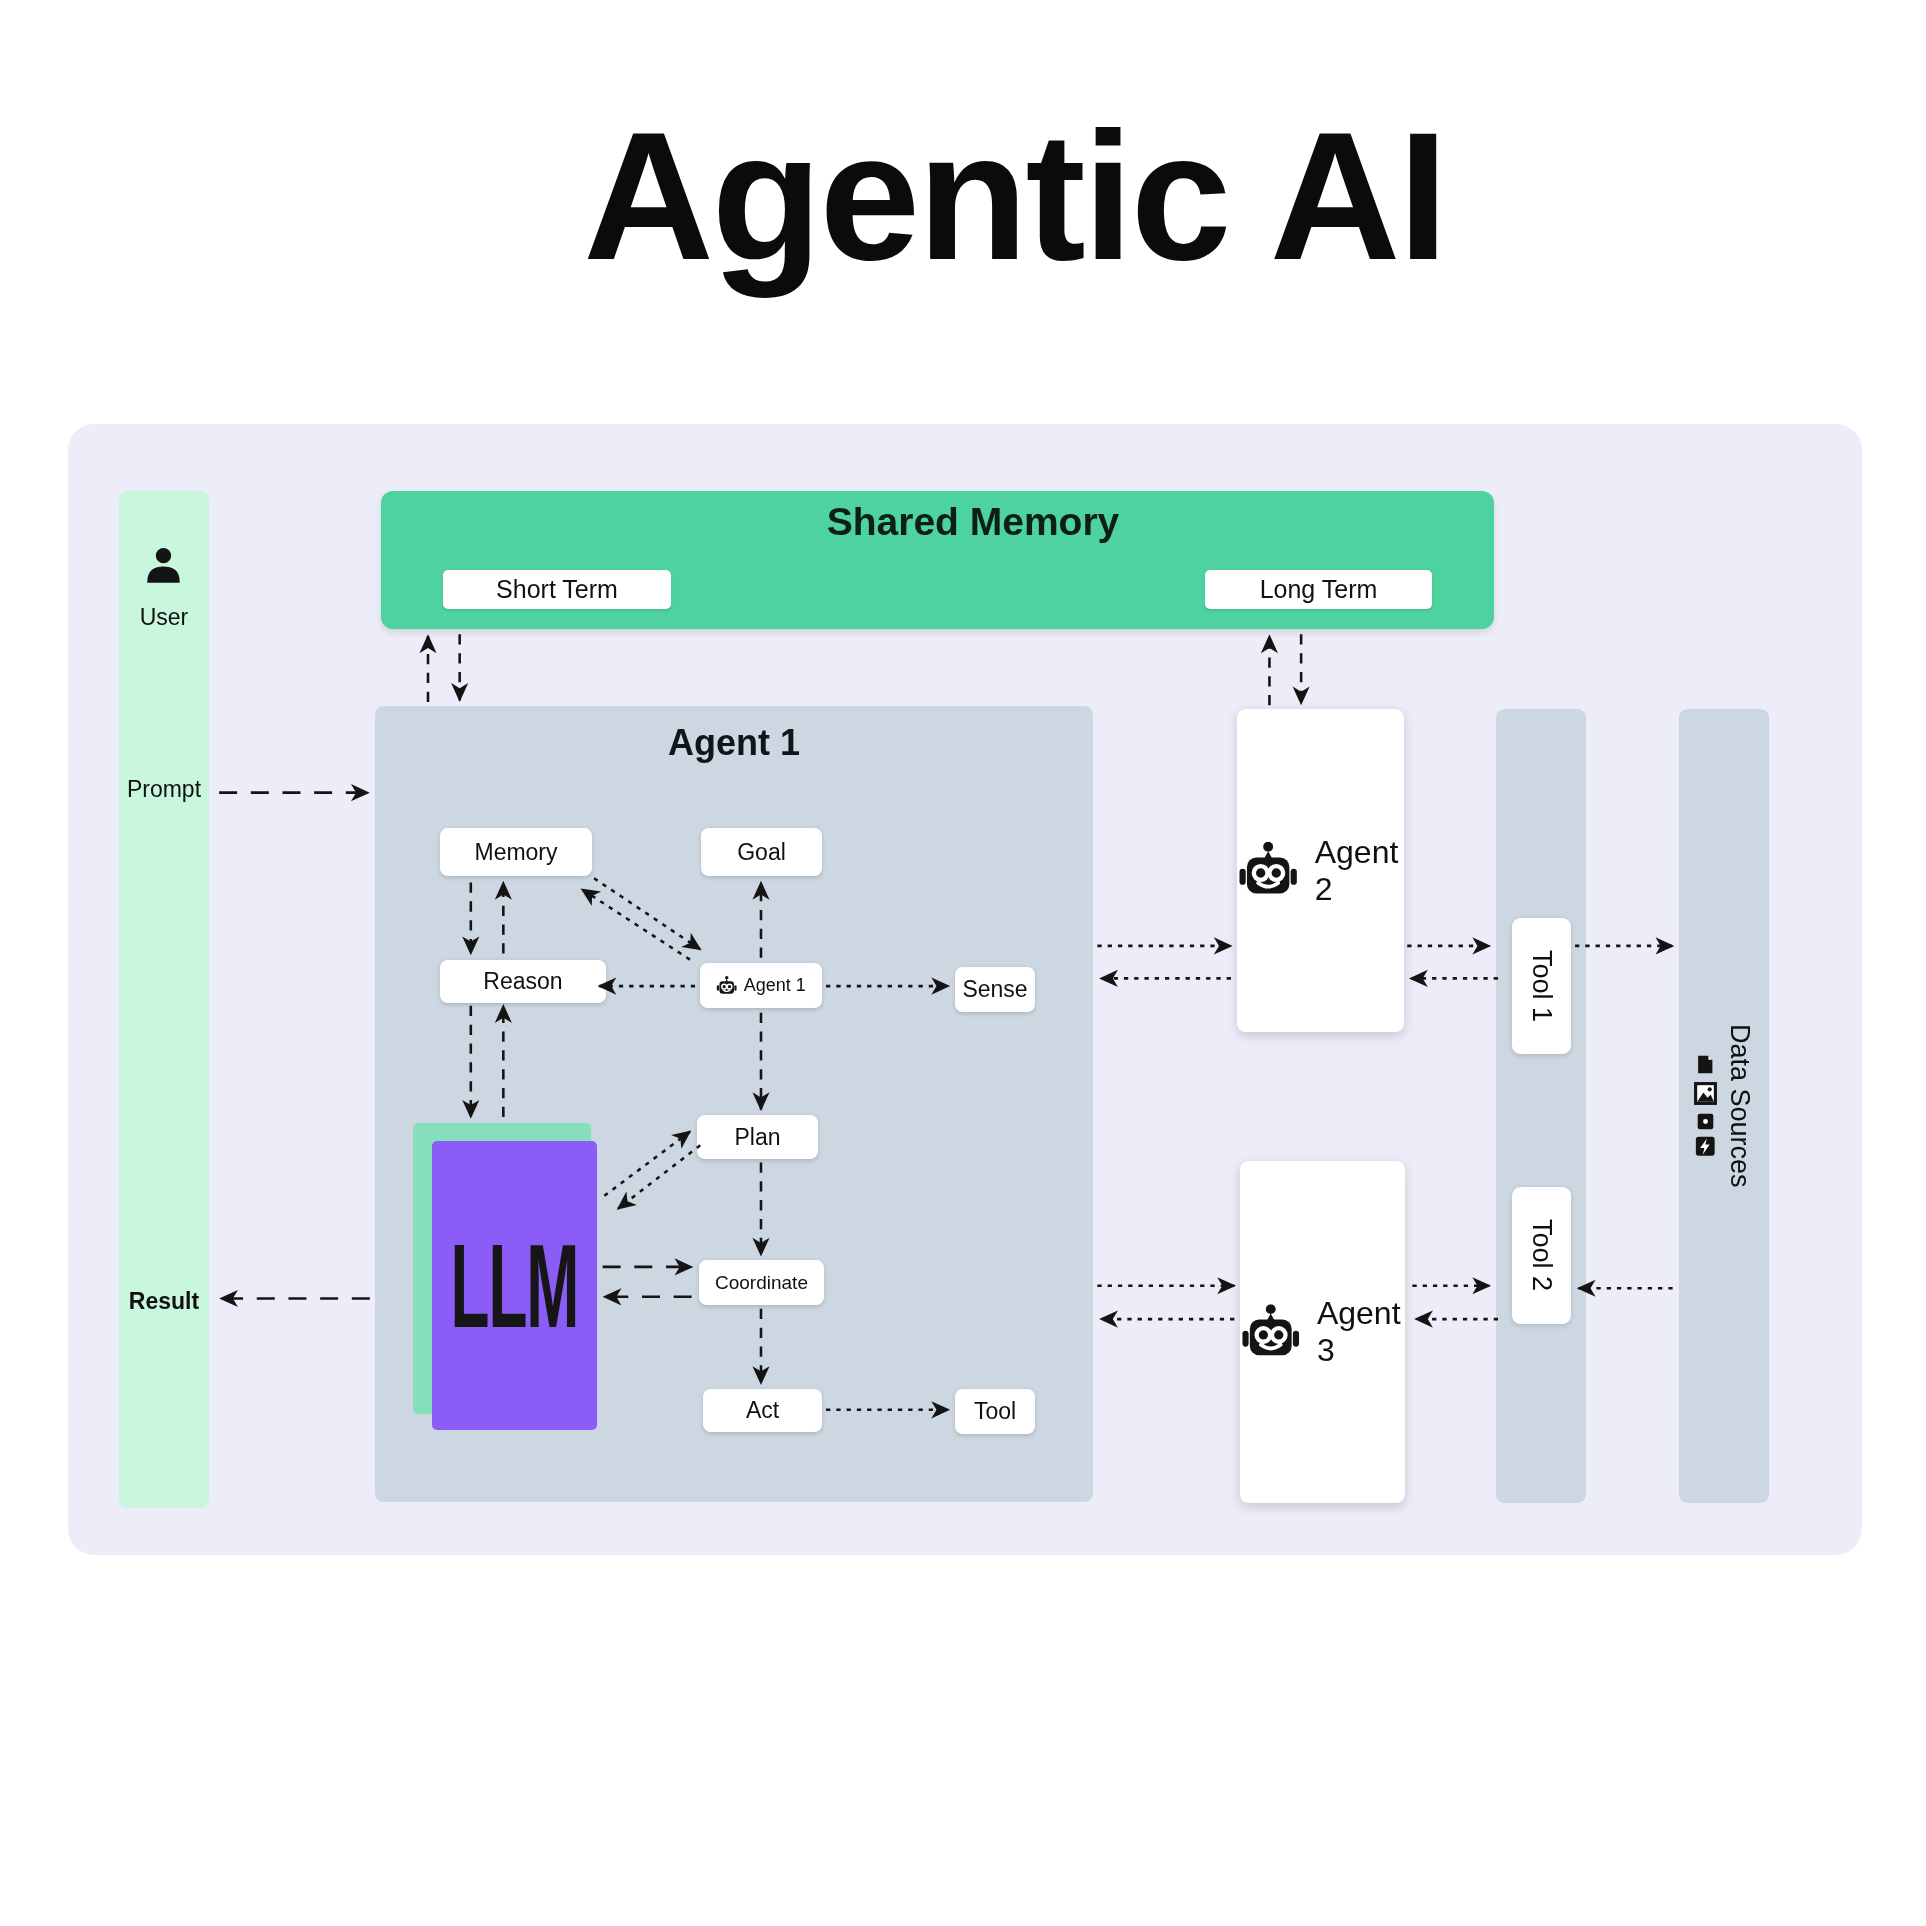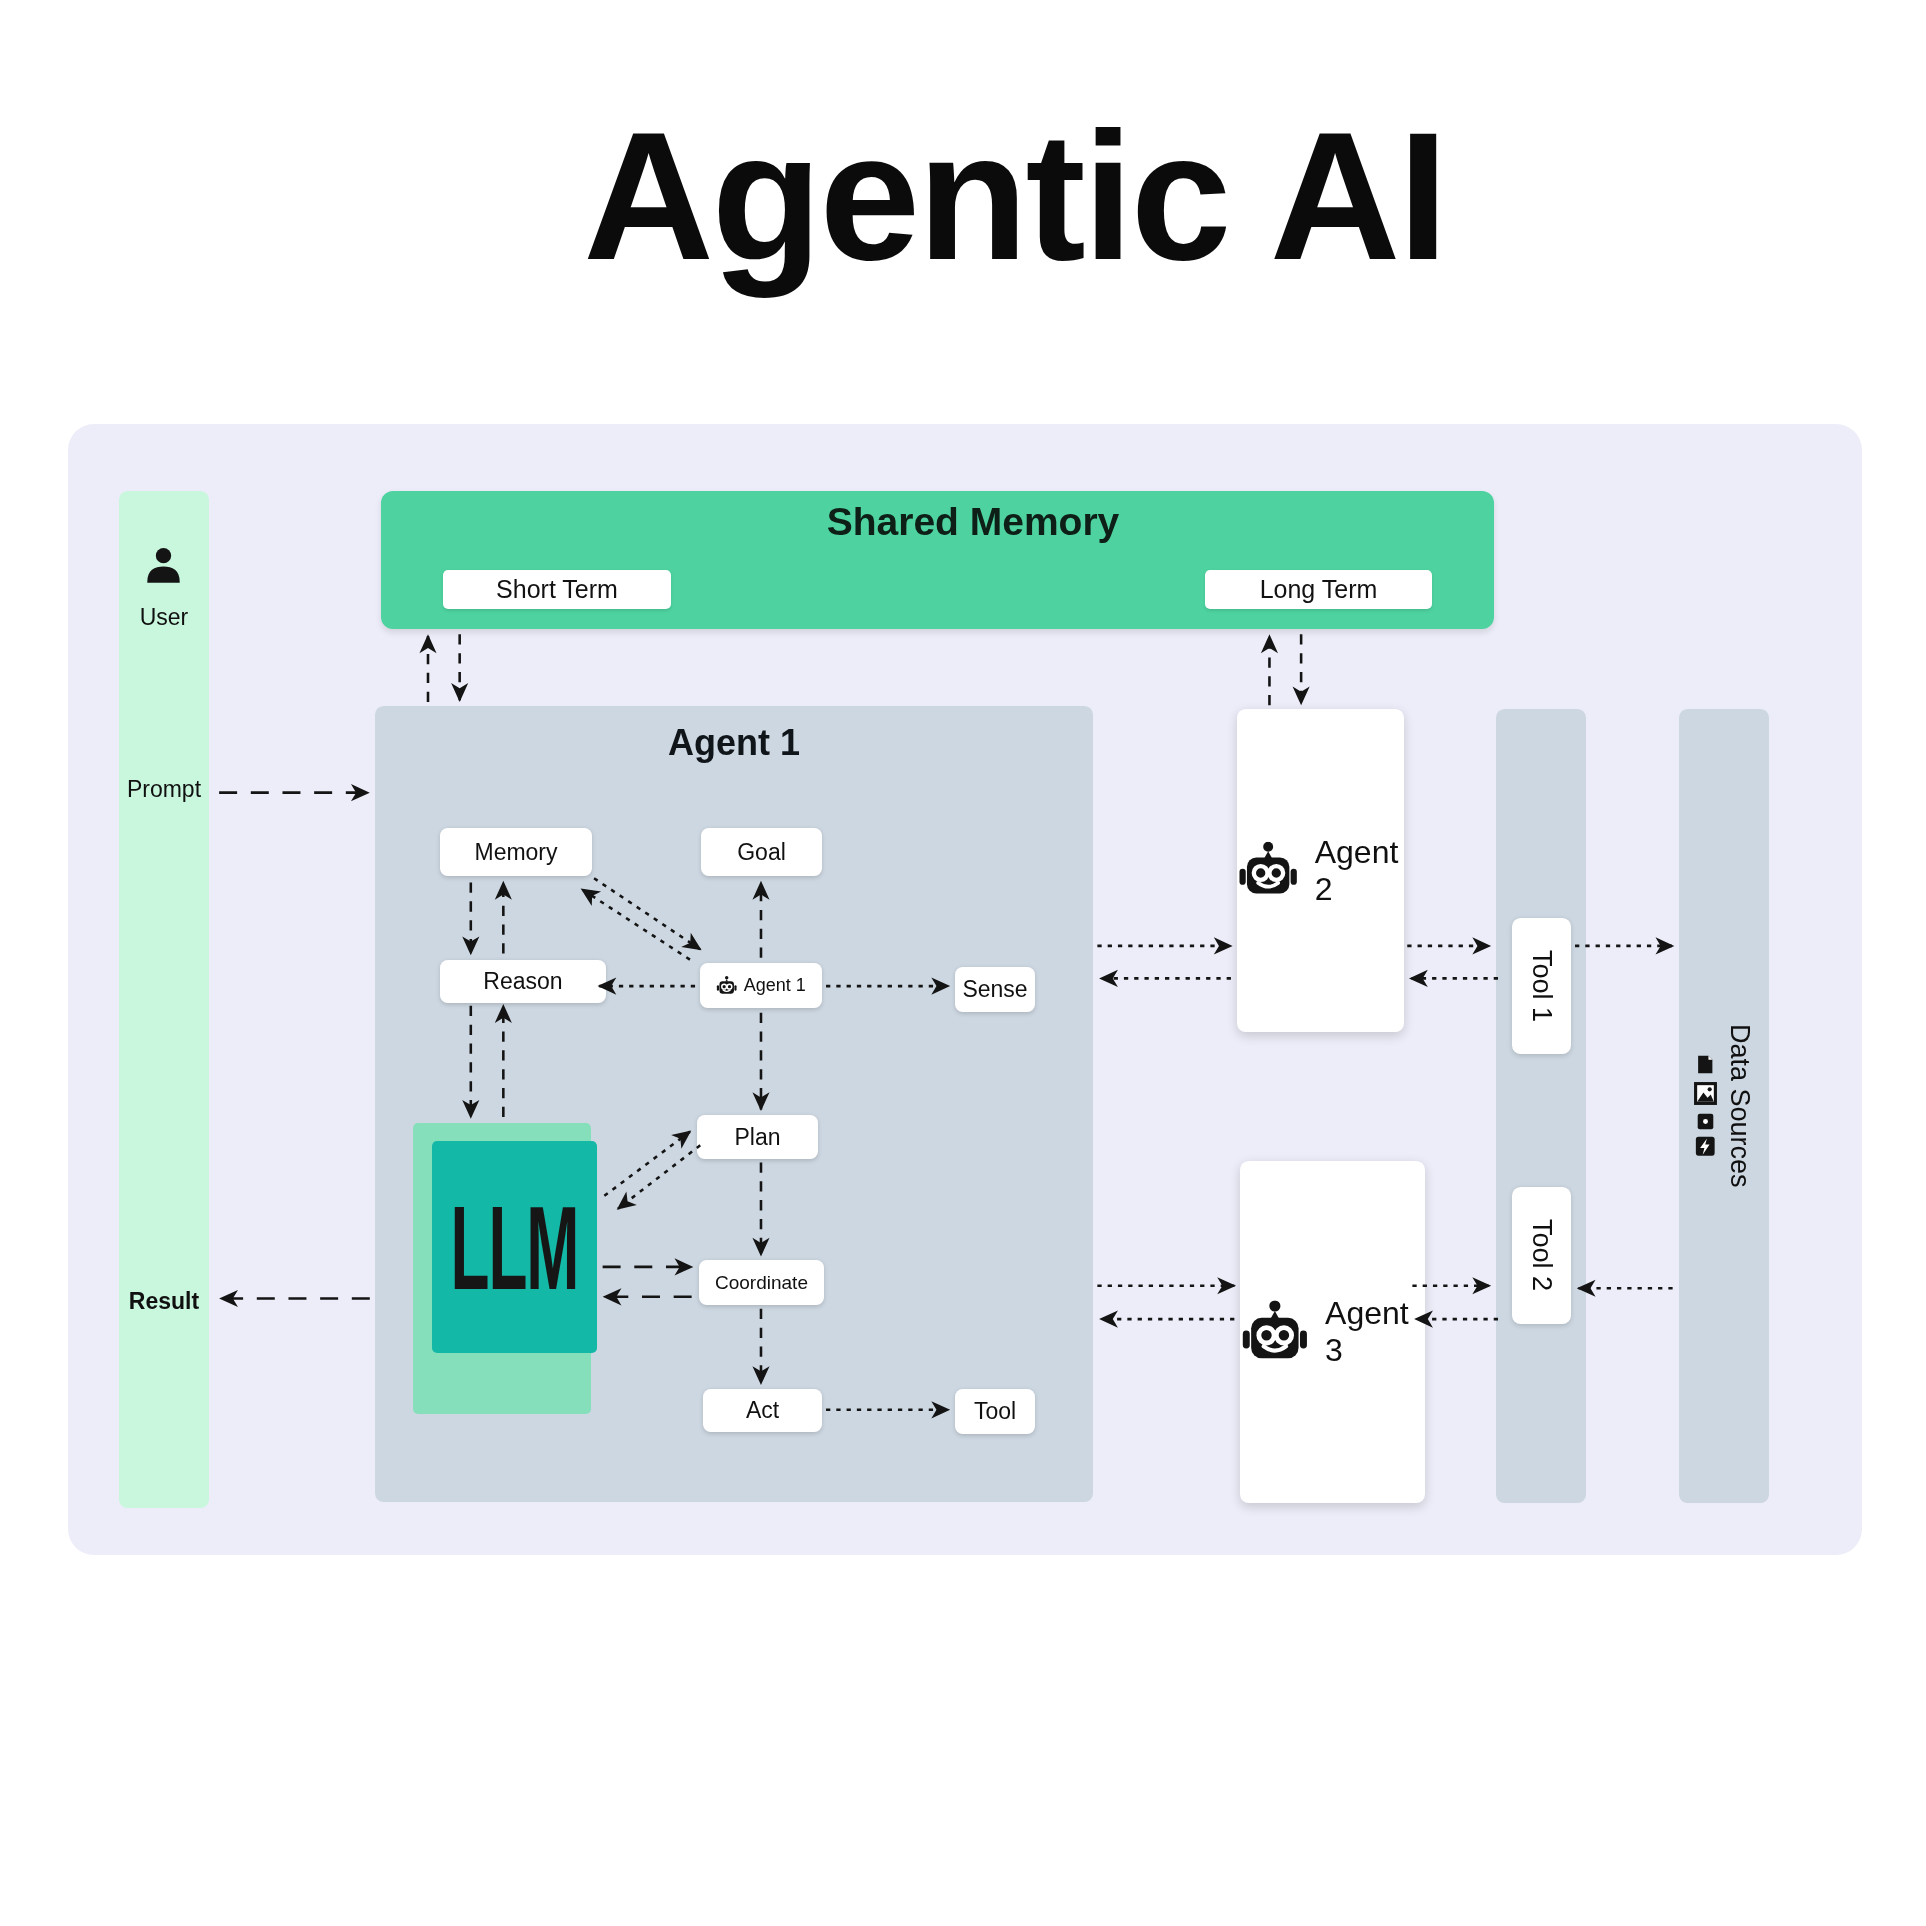--- a/index.html
+++ b/index.html
@@ -13,21 +13,21 @@
   .rail-label{left:119px;width:90px;text-align:center;font-size:23px;font-weight:500;color:#101010;}
   .sm-bar{left:381px;top:491px;width:1113px;height:138px;border-radius:12px;background:#4ed2a0;
     box-shadow:0 3.4px 6.8px rgba(0,0,0,.10);}
   .sm-title{left:716px;top:500px;width:514px;text-align:center;font-size:39px;font-weight:600;color:#0d1f17;}
   .pill{background:#ffffff;border-radius:5.1px;font-size:25px;font-weight:500;box-shadow:0 1.7px 3.4px rgba(0,0,0,.10);}
   .big-gray{background:#cdd7e1;border-radius:8.6px;}
   .a1-title{left:375px;top:722px;width:718px;text-align:center;font-size:36px;font-weight:600;color:#10151a;}
   .node{background:#ffffff;border-radius:7.7px;font-size:23px;font-weight:500;color:#111111;
     box-shadow:0 1.7px 4.3px rgba(0,0,0,.15);}
   .llm-back{left:413px;top:1123px;width:178px;height:291px;border-radius:5.1px;background:#85dfba;}
-  .llm-front{left:432px;top:1141px;width:165px;height:212px;border-radius:5.1px;background:#14b8a6;}
+  .llm-front{left:432px;top:1141px;width:165px;height:289px;border-radius:5.1px;background:#8b5cf6;}
   .llm-text{font-size:110px;font-weight:700;color:#161616;transform:scale(0.58,1.08);letter-spacing:-1.7px;}
   .agent-card{background:#ffffff;border-radius:8.6px;box-shadow:0 3.4px 10.3px rgba(0,0,0,.16);
     display:flex;flex-direction:row;align-items:center;justify-content:center;gap:15.4px;}
   .agent-card .lbl{font-size:32px;font-weight:500;color:#101010;}
   .vbar{background:#cdd7e1;border-radius:8.6px;}
   .vtool{background:#ffffff;border-radius:8.6px;box-shadow:0 1.7px 5.1px rgba(0,0,0,.14);
     display:flex;align-items:center;justify-content:center;}
   .vtext{writing-mode:vertical-rl;text-orientation:mixed;font-size:27px;font-weight:500;color:#101010;}
   .ds-inner{display:flex;flex-direction:row;align-items:center;justify-content:center;gap:6.8px;height:100%;}
   .ds-icons{display:flex;flex-direction:column;align-items:center;gap:6.8px;}
@@ -98,21 +98,21 @@
 <div class="abs llm-front center">
   <span class="llm-text">LLM</span>
 </div>
 
 <div class="abs agent-card" style="left:1237px;top:709px;width:167px;height:323px;">
   <svg width="77" height="71" viewBox="0 0 90 83">
       <use href="#robot"></use>
     </svg>
   <div class="lbl">Agent 2</div>
 </div>
-<div class="abs agent-card" style="left:1240px;top:1161px;width:185px;height:342px;align-items:center;">
+<div class="abs agent-card" style="left:1240px;top:1161px;width:165px;height:342px;align-items:center;">
   <svg width="77" height="71" viewBox="0 0 90 83">
       <use href="#robot"></use>
     </svg>
   <div class="lbl">Agent 3</div>
 </div>
 
 <div class="abs vbar" style="left:1496px;top:709px;width:90px;height:794px;"></div>
 <div class="abs vtool" style="left:1512px;top:918px;width:59px;height:136px;">
   <span class="vtext">Tool 1</span>
 </div>

